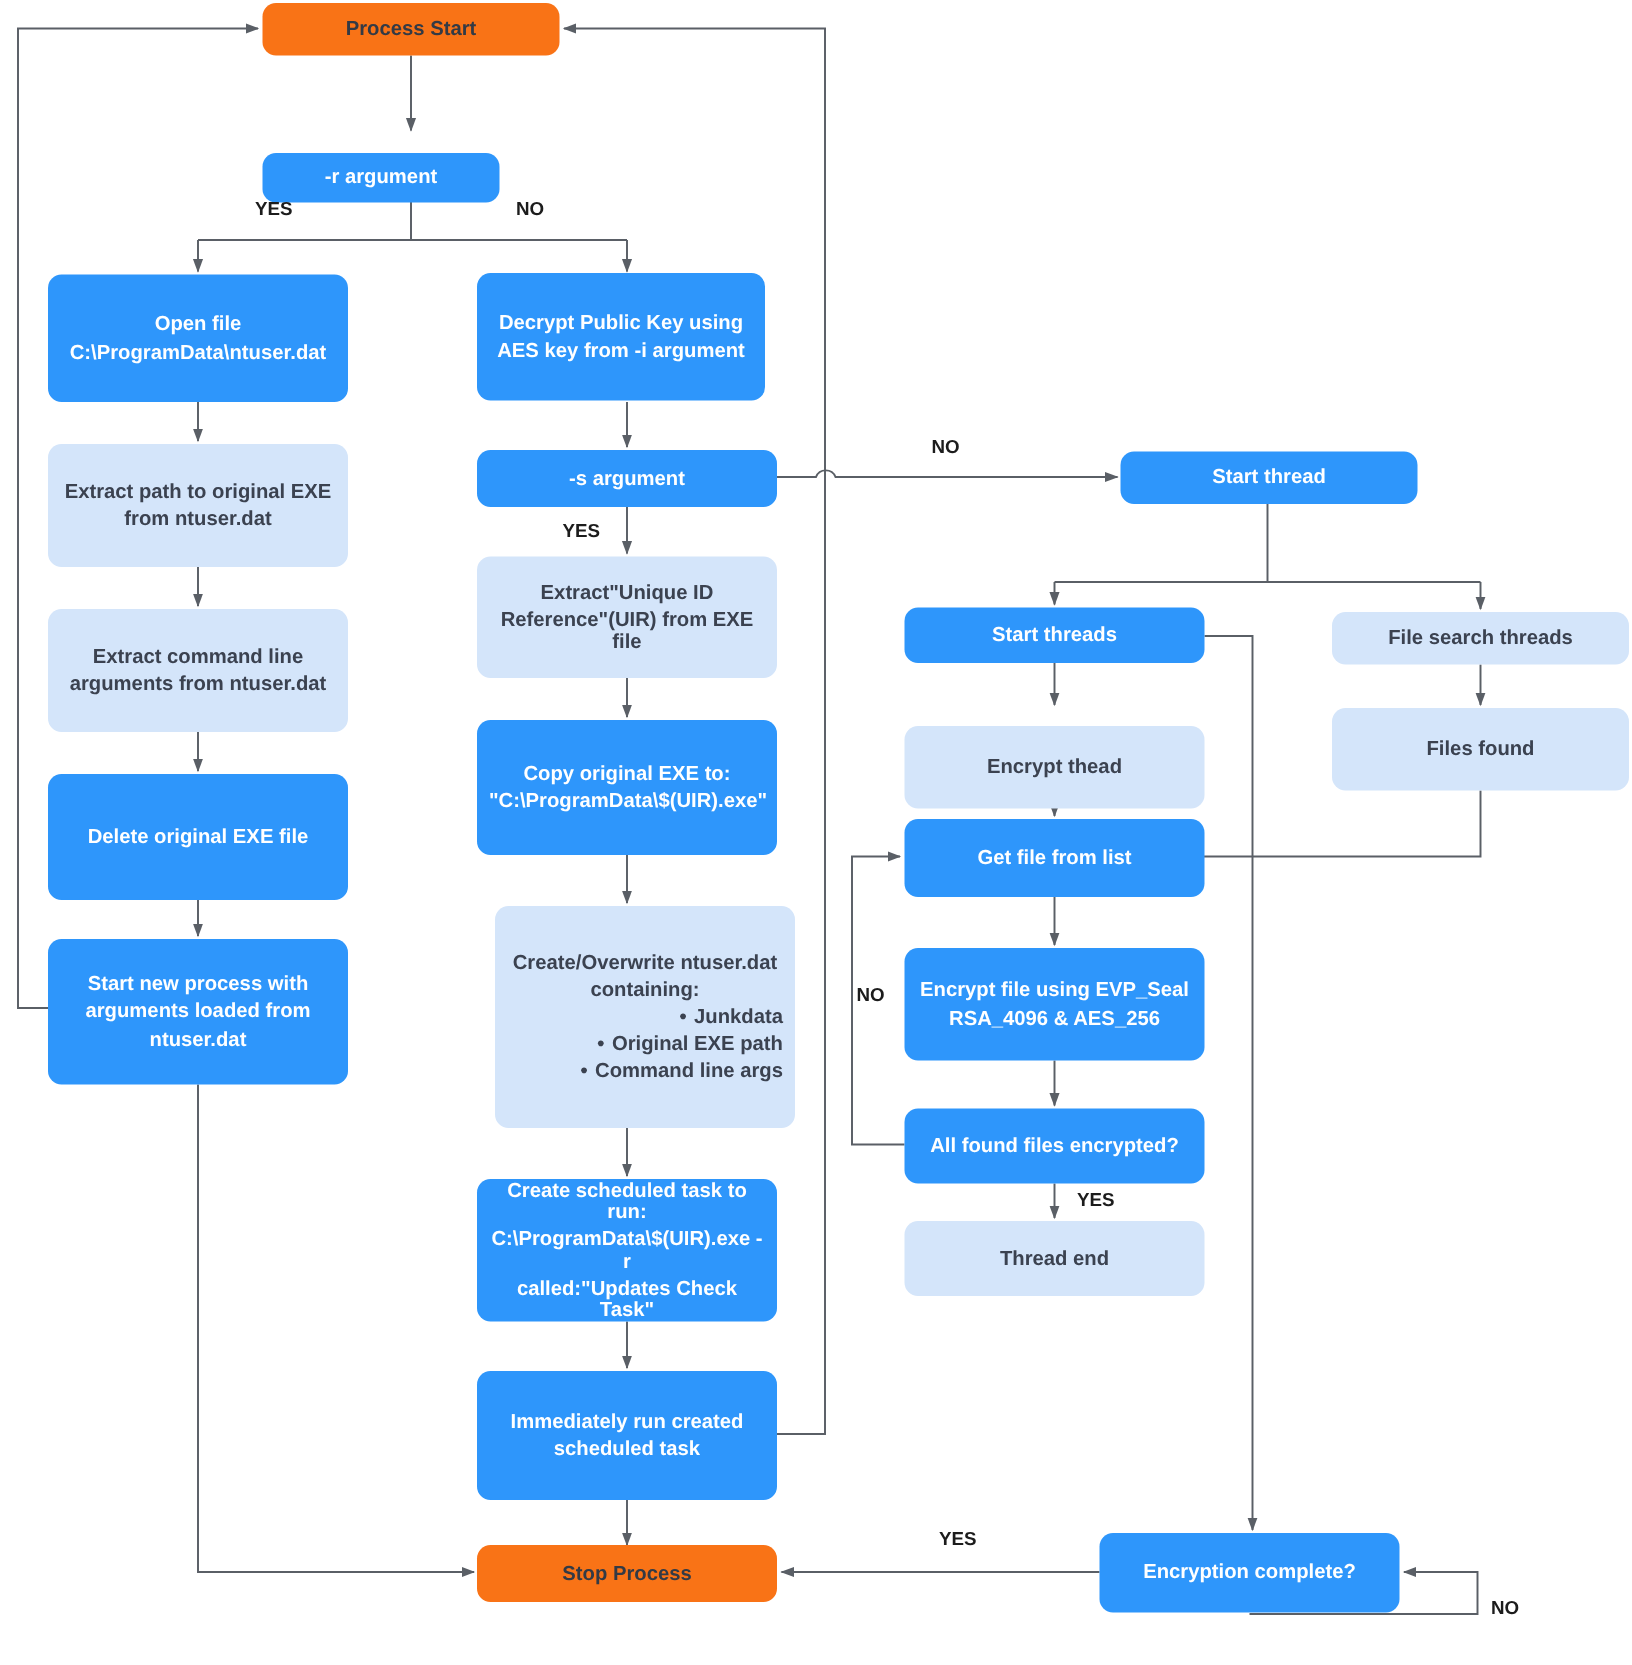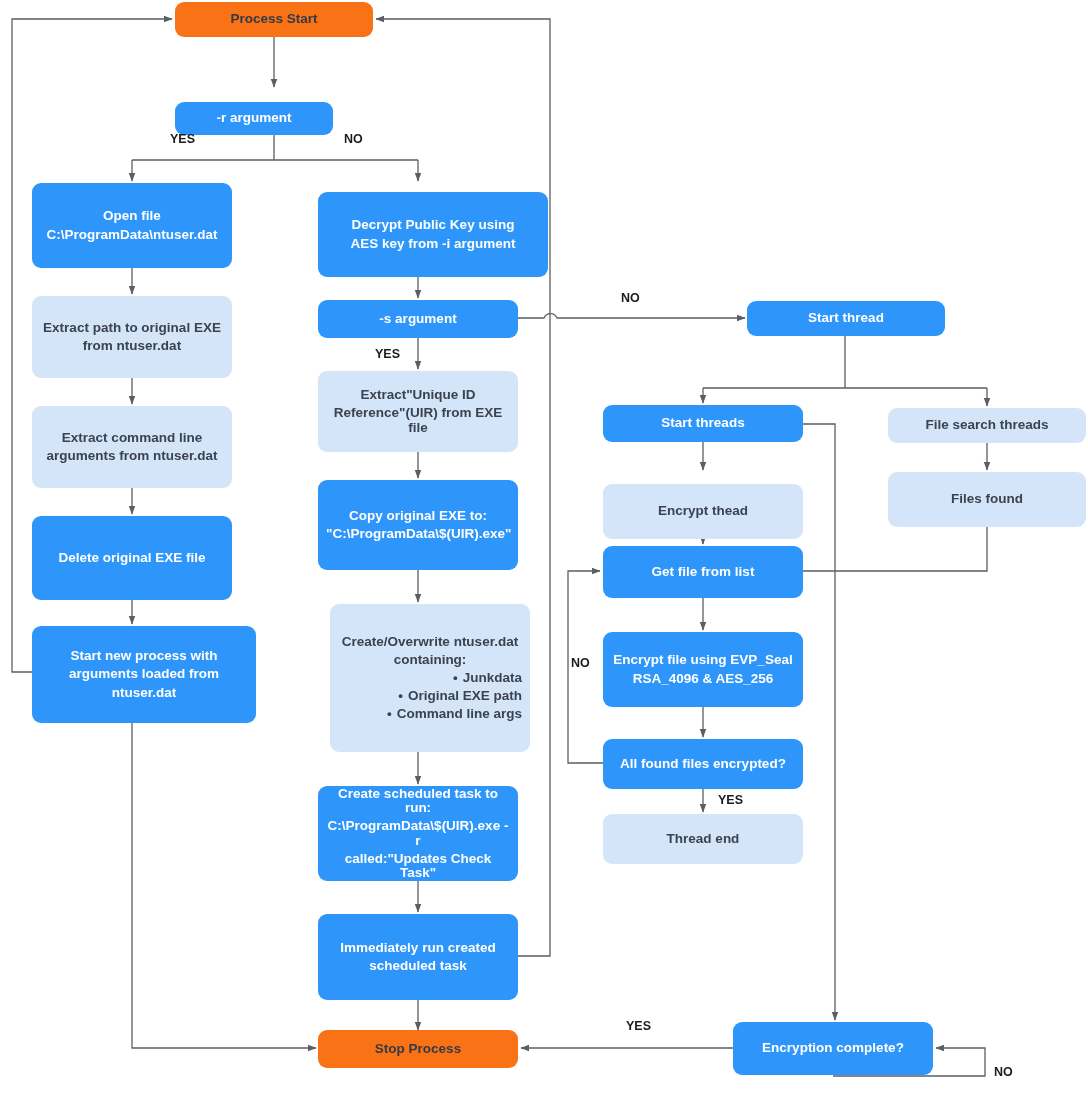--- a/index.html
+++ b/index.html
@@ -102,27 +102,27 @@
 
   <div class="node n-light" style="left:32px;top:406px;width:200px;height:82px;">
     <span class="ln">Extract command line</span>
     <span class="ln">arguments from ntuser.dat</span>
   </div>
 
   <div class="node n-blue" style="left:32px;top:516px;width:200px;height:84px;">
     <span class="ln">Delete original EXE file</span>
   </div>
 
-  <div class="node n-blue" style="left:32px;top:626px;width:224px;height:97px;">
+  <div class="node n-blue" style="left:32px;top:626px;width:200px;height:97px;">
     <span class="ln">Start new process with</span>
     <span class="ln">arguments loaded from</span>
     <span class="ln">ntuser.dat</span>
   </div>
 
-  <div class="node n-blue" style="left:318px;top:192px;width:230px;height:85px;">
+  <div class="node n-blue" style="left:318px;top:182px;width:192px;height:85px;">
     <span class="ln">Decrypt Public Key using</span>
     <span class="ln">AES key from -i argument</span>
   </div>
 
   <div class="node n-blue" style="left:318px;top:300px;width:200px;height:38px;">
     <span class="ln">-s argument</span>
   </div>
 
   <div class="node n-light" style="left:318px;top:371px;width:200px;height:81px;">
     <span class="ln">Extract"Unique ID</span>

